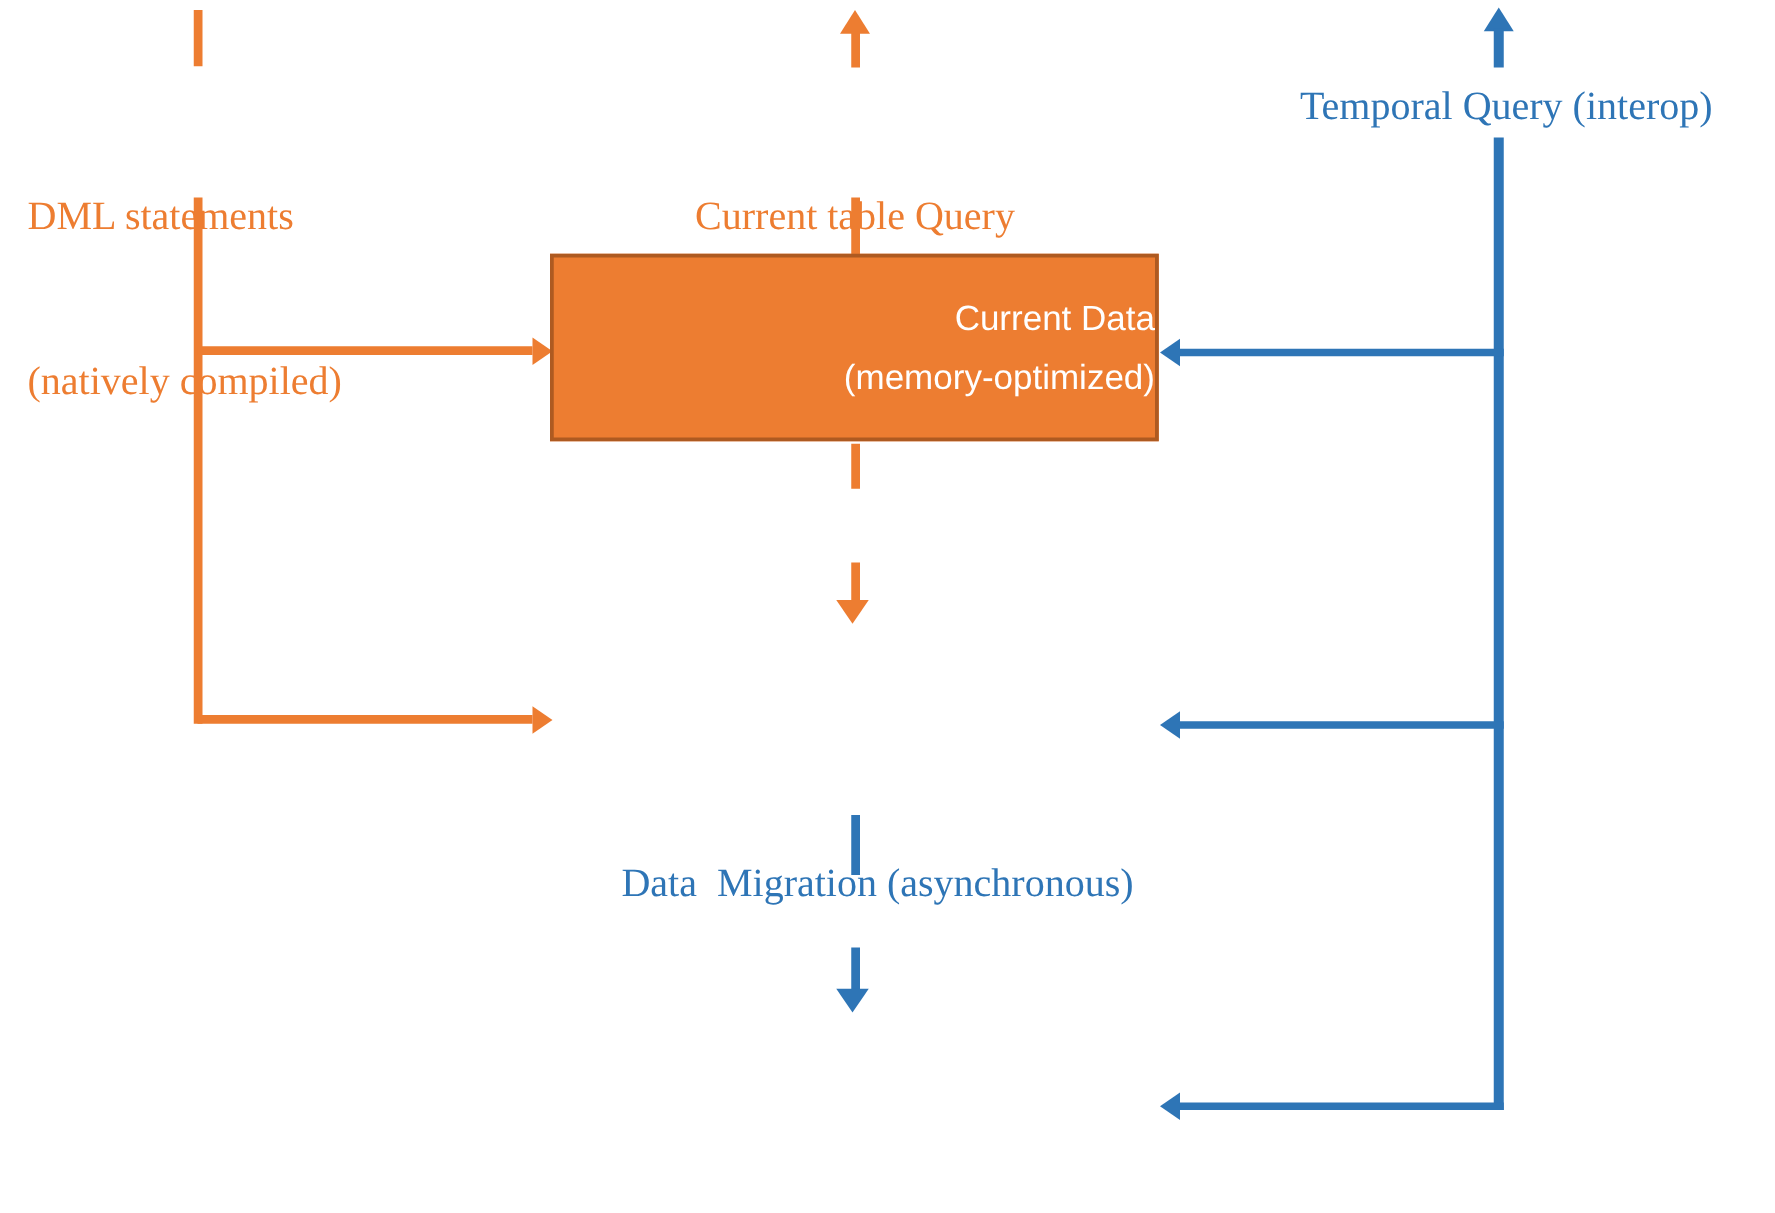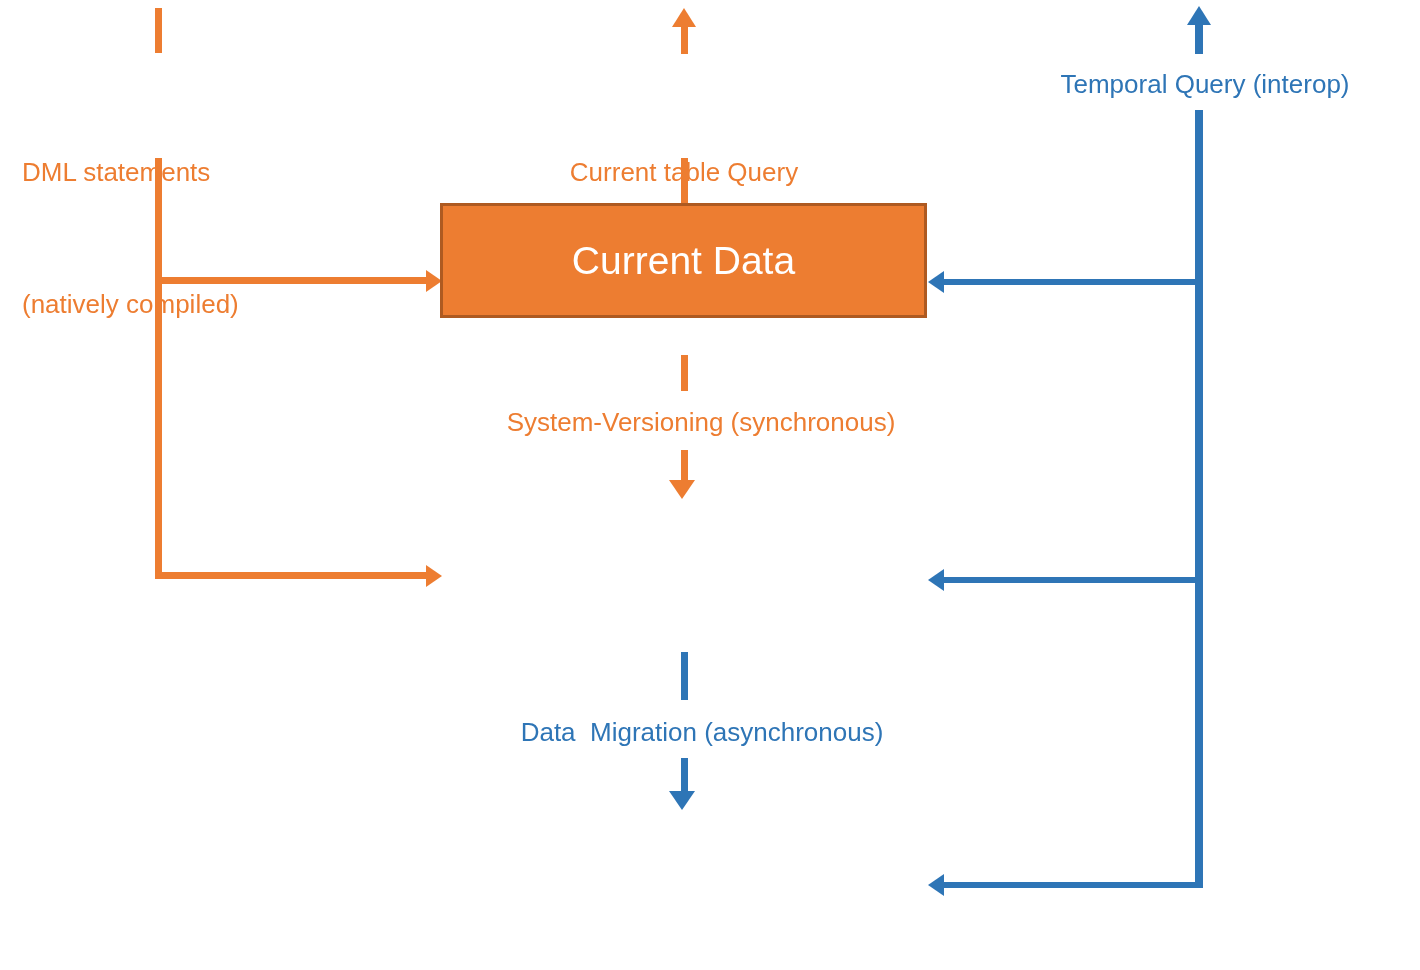--- a/index.html
+++ b/index.html
@@ -18,32 +18,32 @@
   .vline,.hline{position:absolute;}
   .o{background:var(--orange,#ED7D31);}
   .b{background:var(--blue,#2E75B6);}
   .tri{position:absolute;width:0;height:0;}
   .tri-right-o{border-top:11px solid transparent;border-bottom:11px solid transparent;border-left:16px solid var(--orange,#ED7D31);}
   .tri-left-b{border-top:11px solid transparent;border-bottom:11px solid transparent;border-right:16px solid var(--blue,#2E75B6);}
   .tri-up-o{border-left:12px solid transparent;border-right:12px solid transparent;border-bottom:19px solid var(--orange,#ED7D31);}
   .tri-up-b{border-left:12px solid transparent;border-right:12px solid transparent;border-bottom:19px solid var(--blue,#2E75B6);}
   .tri-down-o{border-left:13px solid transparent;border-right:13px solid transparent;border-top:19px solid var(--orange,#ED7D31);}
   .tri-down-b{border-left:13px solid transparent;border-right:13px solid transparent;border-top:19px solid var(--blue,#2E75B6);}
-  .label{position:absolute;font-size:26px;line-height:44px;white-space:pre;}
+  .label{position:absolute;font-size:32px;line-height:44px;white-space:pre;font-family:Liberation Serif, serif;}
   .label.orange-t{color:var(--orange,#ED7D31);}
   .label.blue-t{color:var(--blue,#2E75B6);}
   .label.centered{transform:translateX(-50%);text-align:center;}
   .node{
     position:absolute;display:flex;flex-direction:column;justify-content:center;
     align-items:center;text-align:center;box-sizing:border-box;
   }
   .node-current{
-    left:440px;top:203px;width:487px;height:115px;
+    left:440px;top:203px;width:487px;height:150px;
     background:var(--orange,#ED7D31);border:3px solid var(--orange-border,#AE5A21);
-    color:var(--text-light,#fff);font-size:39px;line-height:47px;
+    color:var(--text-light,#fff);font-size:28px;line-height:47px;align-items:flex-end;
   }
   .node-staging{
     left:440px;top:500px;width:487px;height:152px;
     background-color:var(--orange,#ED7D31);
     background-image:
       radial-gradient(circle at 2px 2px, rgba(255,255,255,.92) 1.4px, transparent 1.9px),
       radial-gradient(circle at 2px 2px, rgba(255,255,255,.92) 1.4px, transparent 1.9px);
     background-size:9px 9px, 9px 9px;
     background-position:0 0, 4.5px 4.5px;
     border:3px solid var(--orange-border,#AE5A21);
@@ -74,30 +74,30 @@
   <div class="tri tri-up-o" style="left:672px;top:8px;"></div>
   <div class="vline o" style="left:681px;top:25px;width:7px;height:29px;"></div>
   <div class="label orange-t centered" style="left:684px;top:62px;">
     <div>Current table Query</div>
     <div>(natively compiled)</div>
   </div>
   <div class="vline o" style="left:681px;top:158px;width:7px;height:47px;"></div>
 
   <div class="node node-current">
     <div>Current Data</div>
+    <div>(memory-optimized)</div>
   </div>
 
   <div class="vline o" style="left:681px;top:355px;width:7px;height:36px;"></div>
-  <div class="label orange-t centered" style="left:701px;top:400px;">System-Versioning (synchronous)</div>
   <div class="vline o" style="left:681px;top:450px;width:7px;height:32px;"></div>
   <div class="tri tri-down-o" style="left:669px;top:480px;"></div>
 
 
   <div class="vline b" style="left:681px;top:652px;width:7px;height:48px;"></div>
-  <div class="label blue-t centered" style="left:702px;top:710px;">Data  Migration (asynchronous)</div>
+  <div class="label blue-t centered" style="left:702px;top:684px;">Data  Migration (asynchronous)</div>
   <div class="vline b" style="left:681px;top:758px;width:7px;height:35px;"></div>
   <div class="tri tri-down-b" style="left:669px;top:791px;"></div>
 
 
   <div class="tri tri-up-b" style="left:1187px;top:6px;"></div>
   <div class="vline b" style="left:1195px;top:23px;width:8px;height:31px;"></div>
   <div class="label blue-t centered" style="left:1205px;top:62px;">Temporal Query (interop)</div>
   <div class="vline b" style="left:1195px;top:110px;width:8px;height:778px;"></div>
 
   <div class="hline b" style="left:944px;top:279px;width:259px;height:6px;"></div>

